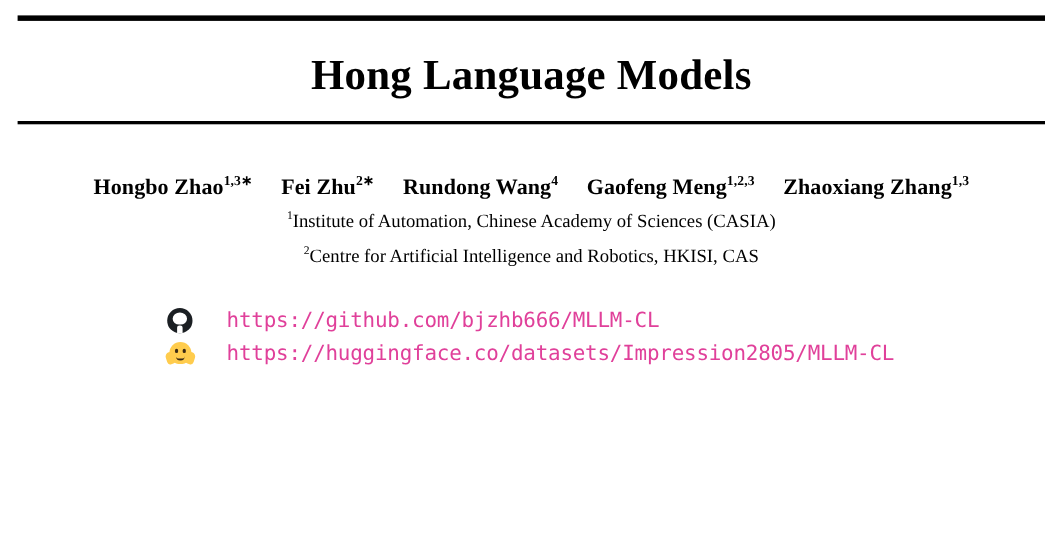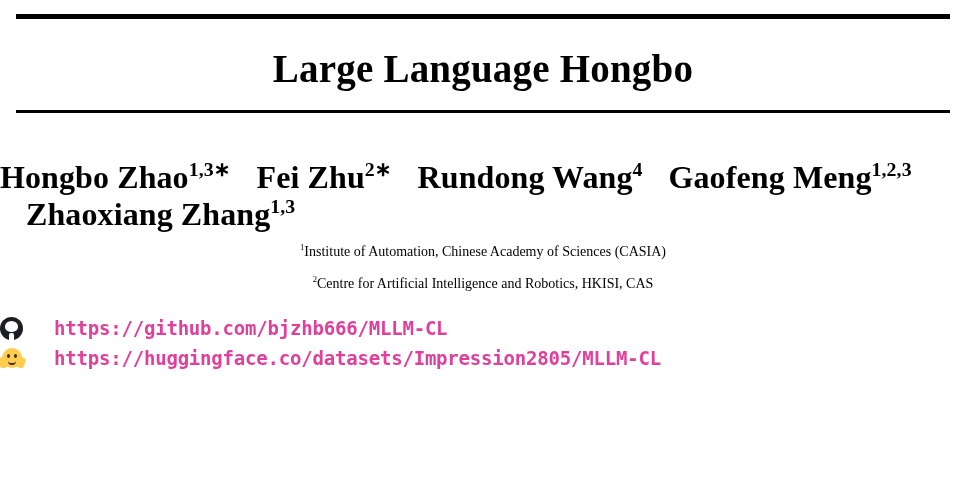--- a/index.html
+++ b/index.html
@@ -37,55 +37,55 @@
     font-family: "Liberation Serif", serif;
     font-weight: bold;
     font-size: 39px;
     line-height: 47px;
     letter-spacing: 0.2px;
     margin-top: 26px;
     padding: 0 40px;
   }
   .authors {
     margin-top: 46px;
-    text-align: left;
+    text-align: center;
     font-weight: bold;
-    font-size: 32px;
+    font-size: 20px;
     letter-spacing: 0.1px;
   }
   .author {
     display: inline-block;
     white-space: nowrap;
   }
   .author + .author {
     margin-left: 26px;
   }
   sup {
     font-size: 0.62em;
     font-weight: bold;
     vertical-align: super;
     line-height: 0;
   }
   .affil {
     text-align: center;
-    font-size: 14px;
+    font-size: 17px;
     line-height: 27px;
     margin-top: 5px;
     font-weight: normal;
   }
   .affil sup {
     font-weight: normal;
   }
   .affil .gap {
     display: inline-block;
     width: 30px;
   }
   .links {
-    margin-top: 16px;
-    font-weight: bold;
+    margin-top: 30px;
+    padding-left: 152px;
   }
   .link-row {
     display: flex;
     align-items: center;
     height: 30px;
   }
   .icon-cell {
     width: 54px;
     flex: 0 0 54px;
     display: flex;
@@ -186,21 +186,21 @@
   }
 </style>
 </head>
 <body>
 
 <div class="page">
 
   <div class="rule rule-top"></div>
 
   <div class="title">
-    <div>Large Language Hongbo</div>
+    <div>Hong Language Models</div>
   </div>
 
   <div class="rule rule-mid"></div>
 
   <div class="authors">
     <span class="author"><span>Hongbo Zhao</span><sup>1,3∗</sup></span><span class="author"><span>Fei Zhu</span><sup>2∗</sup></span><span class="author"><span>Rundong Wang</span><sup>4</sup></span><span class="author"><span>Gaofeng Meng</span><sup>1,2,3</sup></span><span class="author"><span>Zhaoxiang Zhang</span><sup>1,3</sup></span>
   </div>
 
   <div class="affil"><sup>1</sup><span>Institute of Automation, Chinese Academy of Sciences (CASIA)</span></div>
   <div class="affil"><sup>2</sup><span>Centre for Artificial Intelligence and Robotics, HKISI, CAS</span></div>

